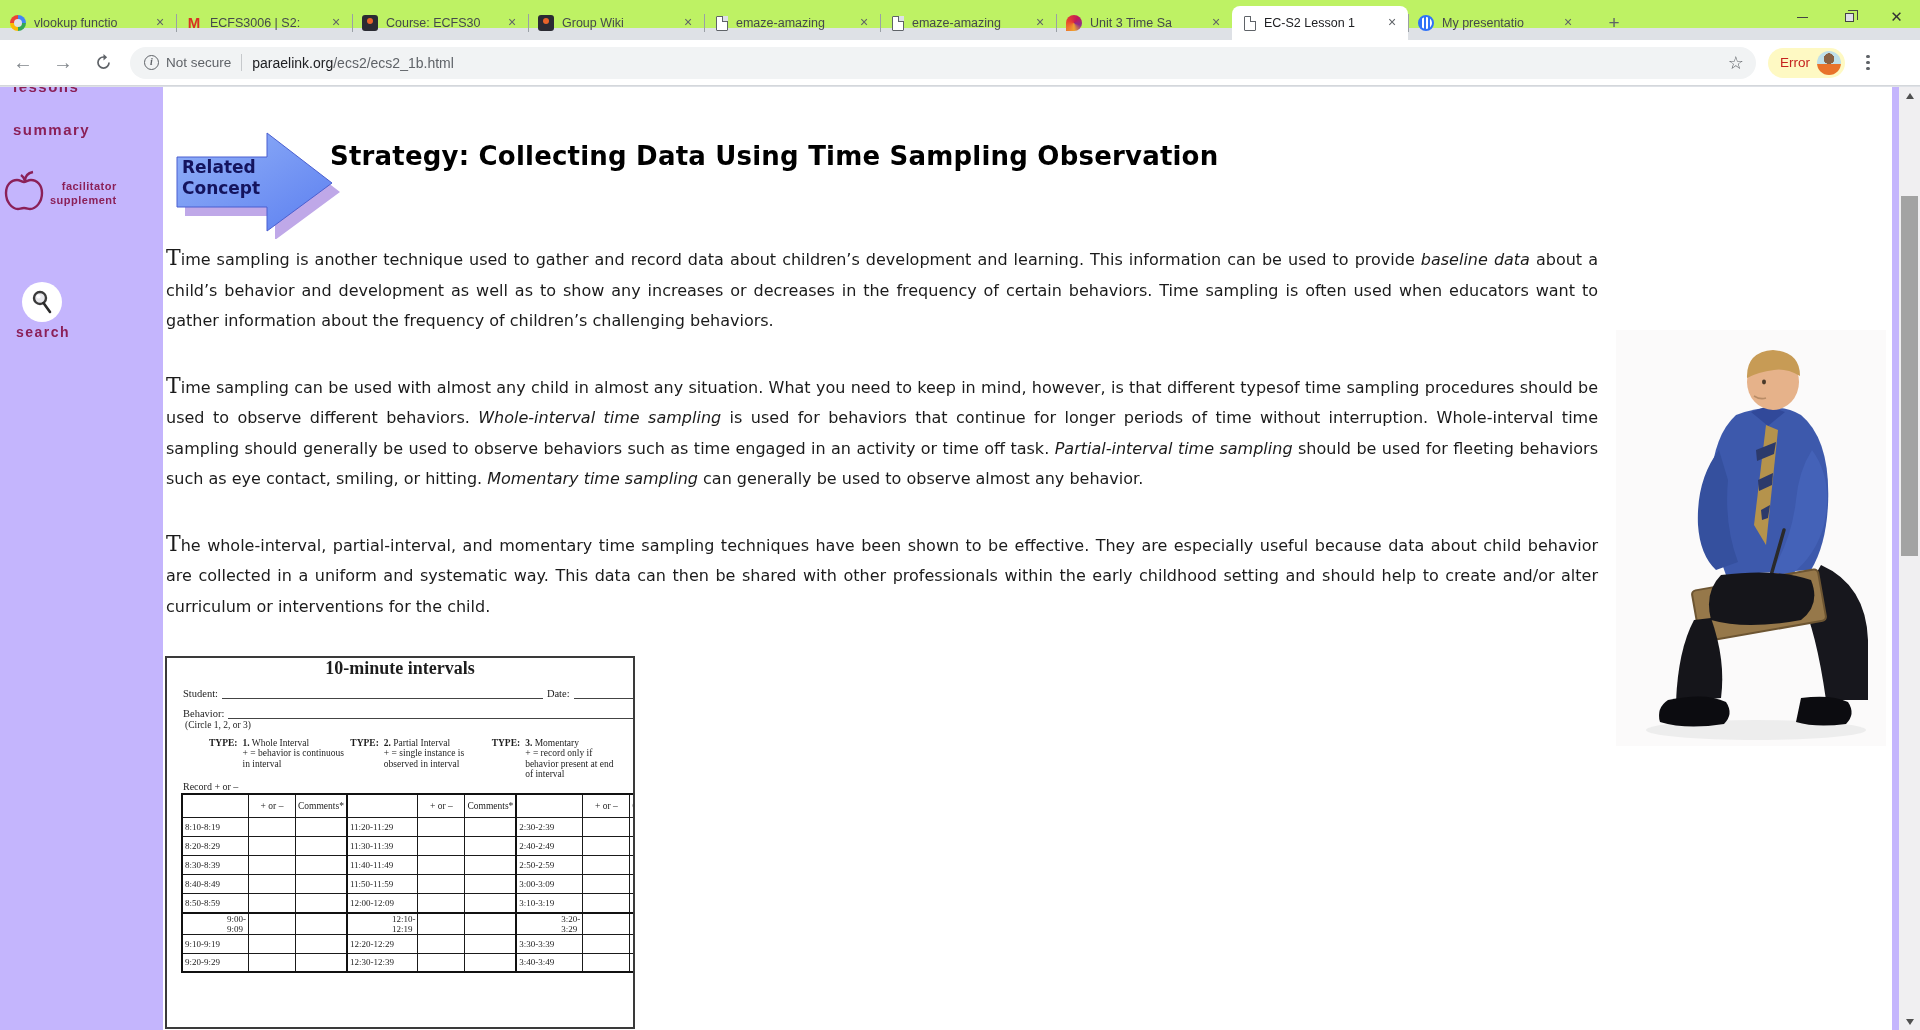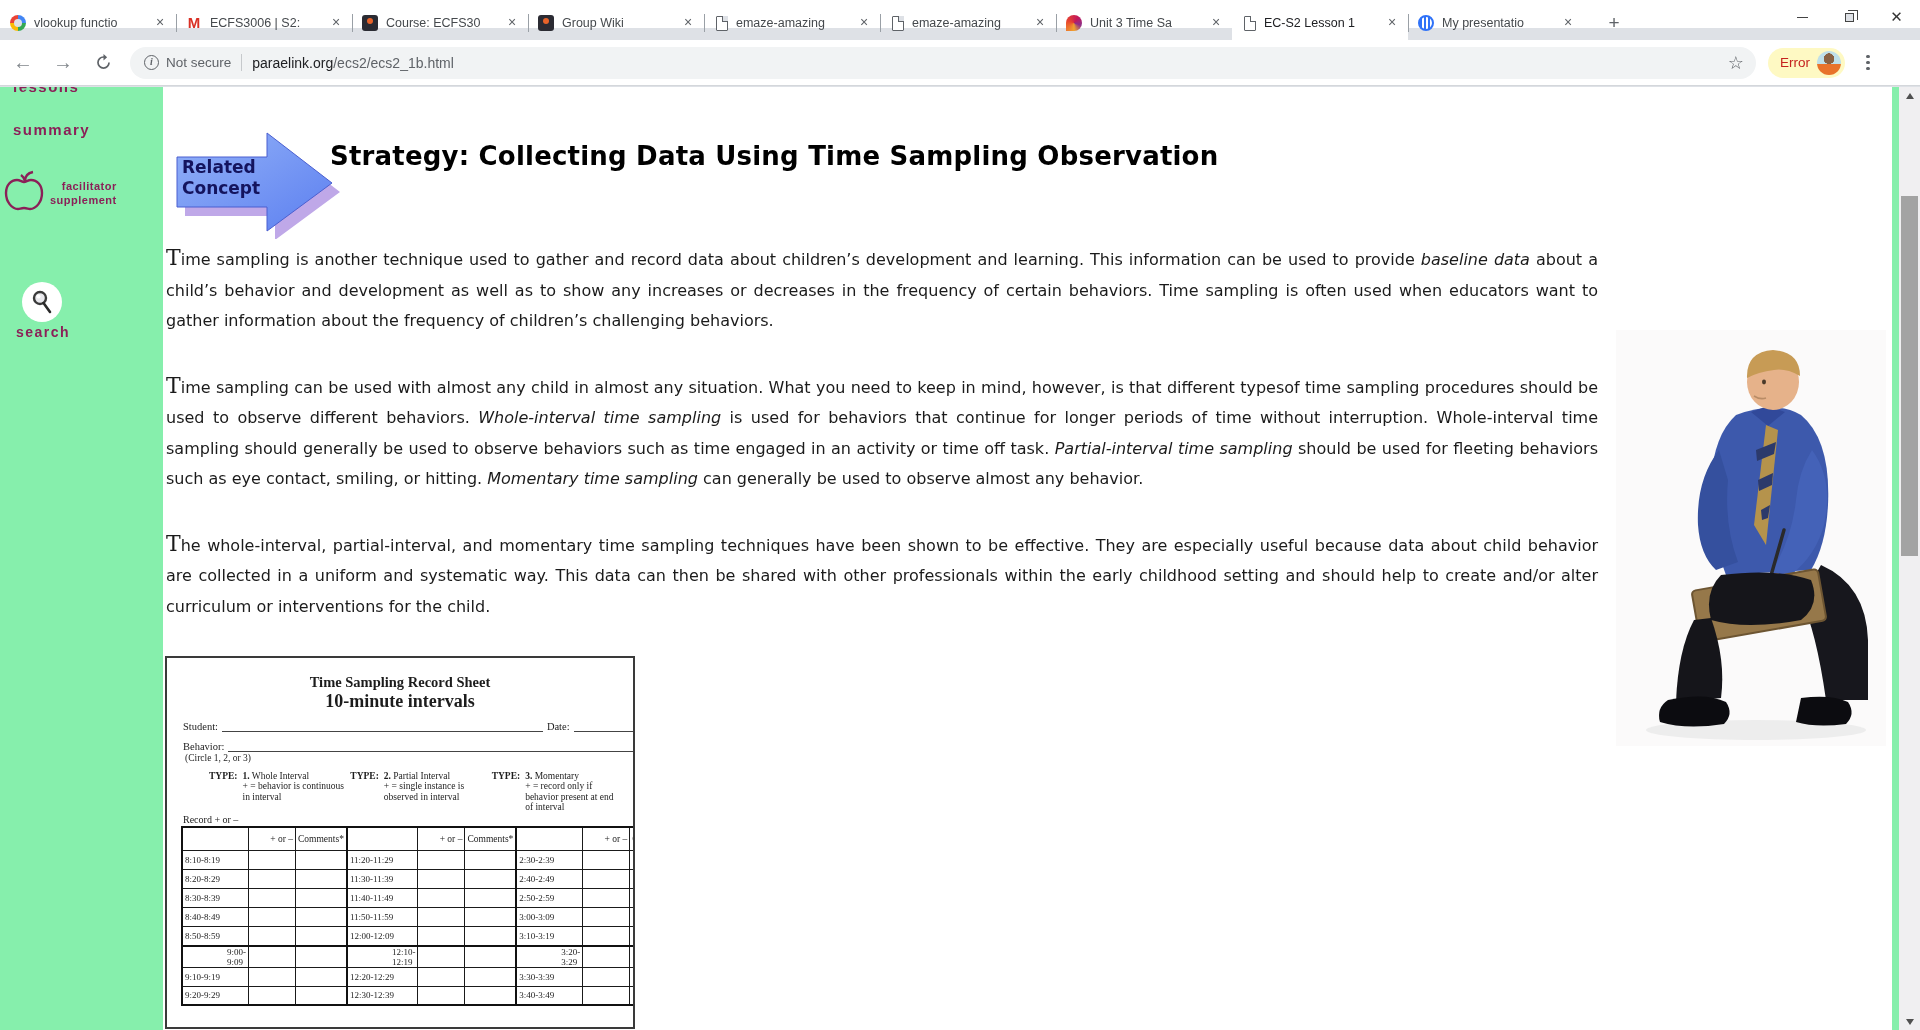--- a/index.html
+++ b/index.html
@@ -1,20 +1,20 @@
 <!DOCTYPE html>
 <html><head>
 <meta charset="utf-8">
 <style>
   * { box-sizing: border-box; margin: 0; padding: 0; }
   html,body { width:1920px; height:1030px; overflow:hidden; }
   body { font-family:"Liberation Sans", sans-serif; background:#dee1e6; position:relative; }
 
   
-  .tabstrip { position:absolute; top:0; left:0; width:1920px; height:28px; background:#ffffff; }
+  .tabstrip { position:absolute; top:0; left:0; width:1920px; height:28px; background:#bef264; }
   .tabs { position:absolute; left:0; top:6px; height:34px; display:flex; }
   .tab { position:relative; width:176px; height:34px; display:flex; align-items:center; padding:0 8px 0 10px; color:#45494d; font-size:12.5px; cursor:default; }
   .tab:not(.active):not(:first-child)::before { content:""; position:absolute; left:0; top:8px; height:18px; width:1px; background:#9aa0a6; }
   .tab.active { background:#fff; border-radius:8px 8px 0 0; color:#202124; z-index:2; }
   .tab.active::before { display:none; }
   .tab-title { flex:1; white-space:nowrap; overflow:hidden; margin:0 4px 0 8px; }
   .tab-close { width:16px; height:16px; line-height:15px; text-align:center; border-radius:50%; font-size:14px; color:#5f6368; flex:none; }
   .newtab-btn { position:absolute; left:1600px; top:10px; width:28px; height:28px; text-align:center; line-height:26px; font-size:19px; color:#5f6368; border-radius:50%; }
   .wincontrols { position:absolute; right:0; top:0; height:40px; display:flex; }
   .winbtn { width:47px; height:34px; display:flex; align-items:center; justify-content:center; color:#333; }
@@ -50,21 +50,21 @@
   .star-btn { font-size:18px; color:#5f6368; margin-right:2px; flex:none; }
   .error-badge { margin-left:12px; height:30px; background:#fef9c3; border-radius:15px; display:flex; align-items:center; padding:0 4px 0 12px; }
   .error-text { color:#c5221f; font-size:13.5px; margin-right:7px; }
   .avatar { width:24px; height:24px; border-radius:50%; background:
       radial-gradient(circle at 50% 32%, #8a6242 0 26%, transparent 27%),
       linear-gradient(#bfe0e8 0 55%, #e8732a 55% 100%); }
   .menu-dots { width:30px; height:30px; margin:0 8px 0 8px; display:flex; flex-direction:column; align-items:center; justify-content:center; gap:2.5px; }
   .menu-dots i { width:3.5px; height:3.5px; border-radius:50%; background:#5f6368; }
 
   
-  .page { position:absolute; top:87px; left:0; width:1920px; height:943px; background:#86efac; }
+  .page { position:absolute; top:87px; left:0; width:1920px; height:943px; background:#c4b5fd; }
   .sidebar { position:absolute; left:0; top:0; width:163px; height:943px; overflow:hidden; color:#8b2058; font-weight:bold; }
   .side-item { letter-spacing:1.5px; font-size:15px; padding-left:13px; }
   .item-lessons { margin-top:-9px; }
   .item-summary { margin-top:26px; }
   .fac-block { margin-top:28px; display:flex; align-items:center; }
   .fac-text { font-size:11px; line-height:14px; letter-spacing:0.5px;text-align:right; }
   .search-block { margin-top:62px; padding-left:16px; }
   .search-circle { width:40px; height:40px; background:#fff; border-radius:50%; display:flex; align-items:center; justify-content:center; margin-left:6px; }
   .search-label { font-size:14px; letter-spacing:1.5px; margin-top:2px; }
 
@@ -92,21 +92,21 @@
   .sheet-line .rule.short { flex:0 0 90px; }
   .circle-note { font-size:9.5px; margin:1px 0 0 18px; }
   .sheet-types { display:flex; margin:8px 0 0 42px; font-size:9.5px; }
   .sheet-type { width:145px; display:flex; }
   .type-label { font-weight:bold; margin-right:5px; }
   .type-body b { font-weight:bold; }
   .type-desc { line-height:10.5px; }
   .record-label { font-size:10px; margin:1px 0 1px 16px; }
   table.sampling { border-collapse:collapse; margin-left:14px; font-size:9px; }
   table.sampling td { border:1px solid #1a1a1a; height:19px; padding:0 2px; }
-  table.sampling tr.hdr td { height:24px; text-align:right; font-size:9.5px; }
+  table.sampling tr.hdr td { height:24px; text-align:center; font-size:9.5px; }
   table.sampling td.time { width:49px; }
   table.sampling td.plus { width:28px; text-align:center; }
   table.sampling td.com  { width:75px; text-align:center; }
   table.sampling td.gstart { border-left:2.5px solid #111; }
   table.sampling tr.thick td { border-top:2.5px solid #111;padding-left:44px; }
   table.sampling { border:2px solid #111; }
 
   
   .scrollbar { position:absolute; right:0; top:0; width:21px; height:943px; background:#f0eff1; }
   .sb-up, .sb-down { position:absolute; left:0; width:21px; height:17px; display:flex; align-items:center; justify-content:center; }
@@ -298,21 +298,20 @@
         <path d="M52 370 Q90 362 110 372 Q118 384 108 394 Q70 400 44 392 Q40 378 52 370 Z" fill="#0c0c10"></path>
         <path d="M185 368 Q215 364 232 372 Q240 384 230 394 Q200 398 180 392 Z" fill="#0c0c10"></path>
       </svg>
     </div>
 
     <p><span class="cap">T</span><span>ime sampling is another technique used to gather and record data about children’s development and learning. This information can be used to provide </span><em>baseline data</em><span> about a child’s behavior and development as well as to show any increases or decreases in the frequency of certain behaviors. Time sampling is often used when educators want to gather information about the frequency of children’s challenging behaviors.</span></p>
     <p><span class="cap">T</span><span>ime sampling can be used with almost any child in almost any situation. What you need to keep in mind, however, is that different typesof time sampling procedures should be used to observe different behaviors. </span><em>Whole-interval time sampling</em><span> is used for behaviors that continue for longer periods of time without interruption. Whole-interval time sampling should generally be used to observe behaviors such as time engaged in an activity or time off task. </span><em>Partial-interval time sampling</em><span> should be used for fleeting behaviors such as eye contact, smiling, or hitting. </span><em>Momentary time sampling</em><span> can generally be used to observe almost any behavior.</span></p>
     <p><span class="cap">T</span><span>he whole-interval, partial-interval, and momentary time sampling techniques have been shown to be effective. They are especially useful because data about child behavior are collected in a uniform and systematic way. This data can then be shared with other professionals within the early childhood setting and should help to create and/or alter curriculum or interventions for the child.</span></p>
 
     <div class="sheet">
-      <div class="sheet-title">Time Sampling Record Sheet</div>
       <div class="sheet-subtitle">10-minute intervals</div>
       <div class="sheet-line">
         <span>Student:</span>
           <span class="rule"></span>
         <span>Date:</span>
           <span class="rule short"></span>
       </div>
       <div class="sheet-line">
         <span>Behavior:</span>
           <span class="rule"></span>

